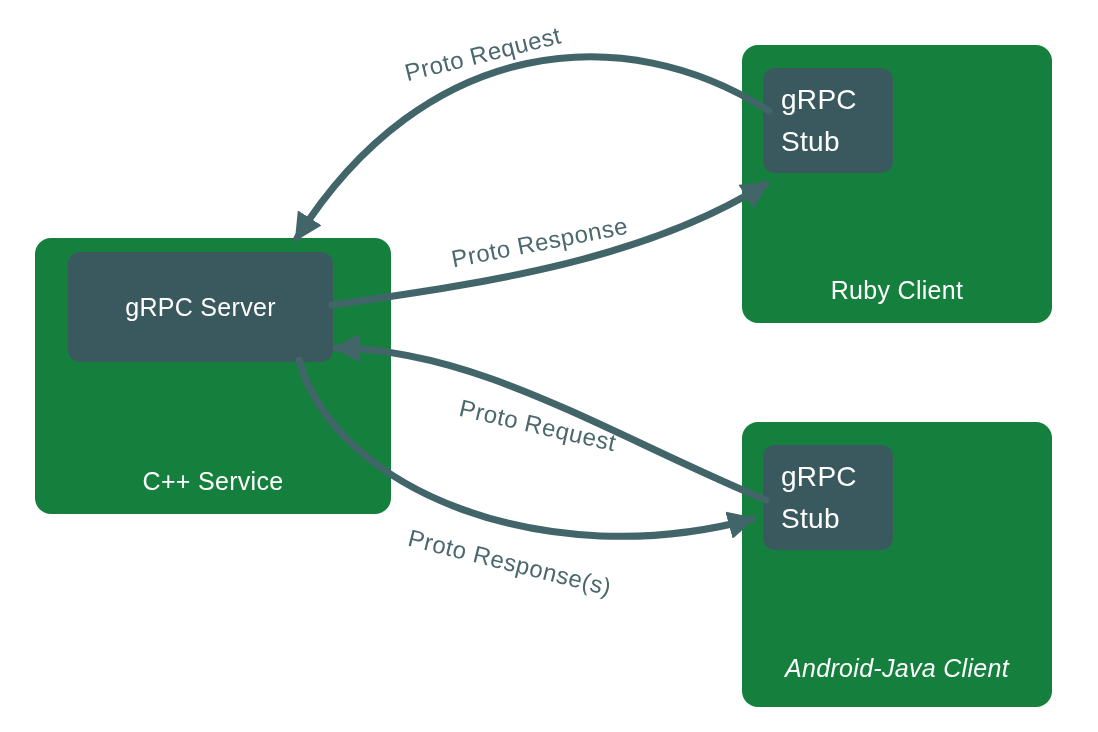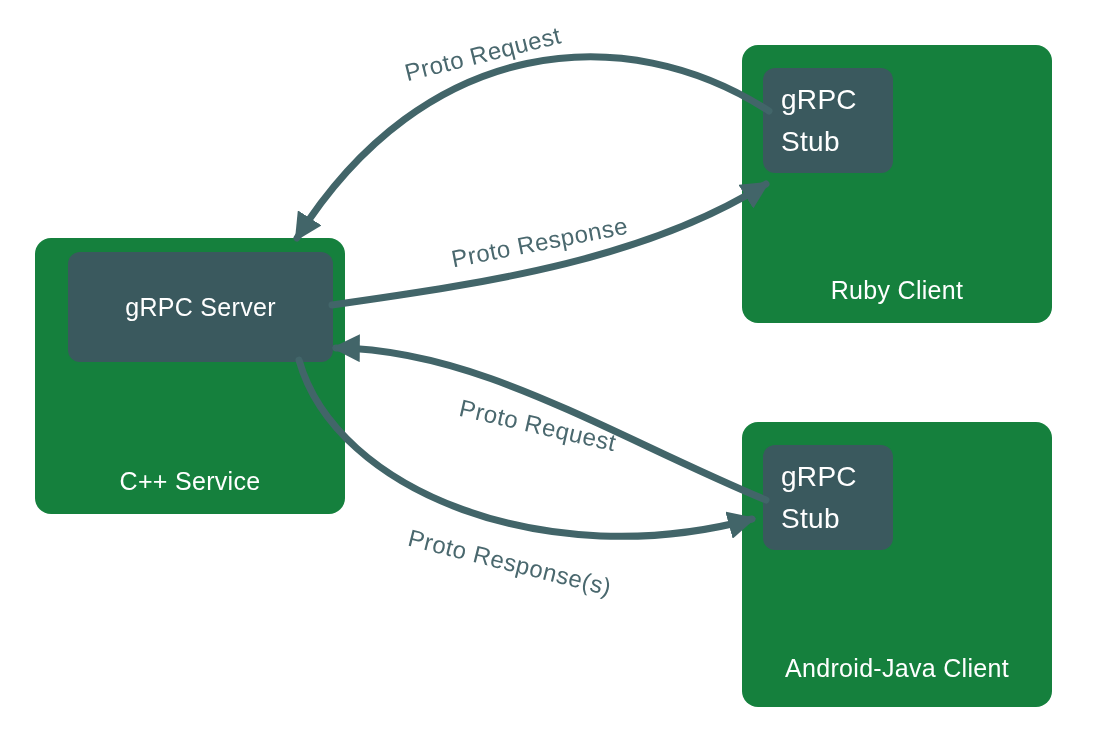--- a/index.html
+++ b/index.html
@@ -76,39 +76,39 @@
       font-size: 27px;
       letter-spacing: 1px;
       white-space: nowrap;
     }
   </style>
 </head>
 <body>
 
 <div class="canvas">
 
-  <div class="tealbox" style="left:35px; top:238px; width:310px; height:276px;">
+  <div class="tealbox" style="left:35px; top:238px; width:310px; height:276px;padding-left:46px;">
     <div class="boxlabel">C++ Service</div>
   </div>
 
   <div class="darkbox server-inner" style="left:68px; top:252px; width:265px; height:110px;">
     <span>gRPC Server</span>
   </div>
 
   <div class="tealbox" style="left:742px; top:45px; width:310px; height:278px;">
     <div class="boxlabel">Ruby Client</div>
   </div>
 
   <div class="darkbox stub-inner" style="left:763px; top:68px; width:112px; height:105px;">
     <span>gRPC</span>
     <span>Stub</span>
   </div>
 
   <div class="tealbox" style="left:742px; top:422px; width:310px; height:285px;">
-    <div class="boxlabel" style="bottom:24px;">Android-Java Client</div>
+    <div class="boxlabel" style="bottom:24px;font-style:italic;">Android-Java Client</div>
   </div>
 
   <div class="darkbox stub-inner" style="left:763px; top:445px; width:112px; height:105px;">
     <span>gRPC</span>
     <span>Stub</span>
   </div>
 
   <svg class="arrowsvg" width="1098" height="732" viewBox="0 0 1098 732">
     <defs>
       <marker id="ah" viewBox="0 0 4 4" markerWidth="4" markerHeight="4" refX="3.4" refY="2" orient="auto">

